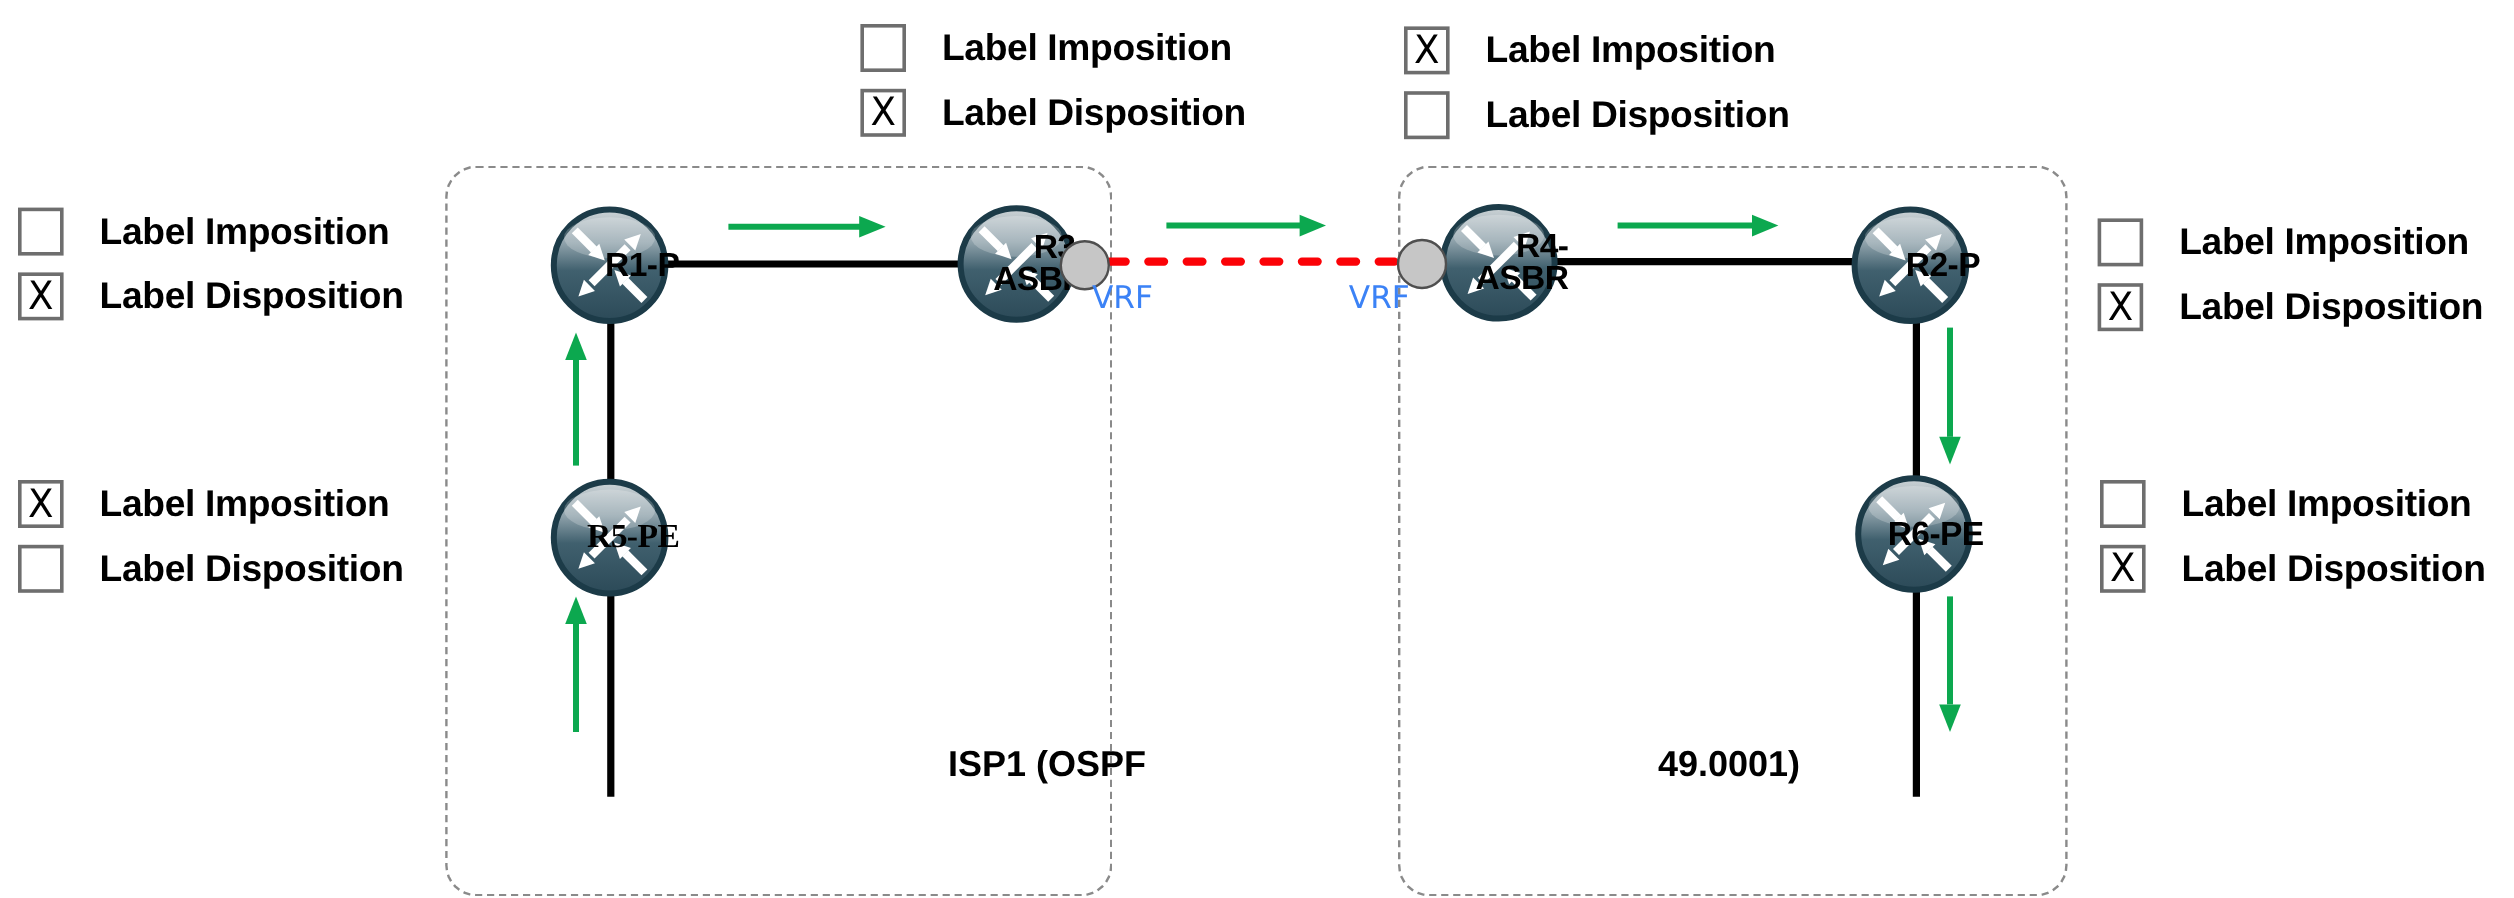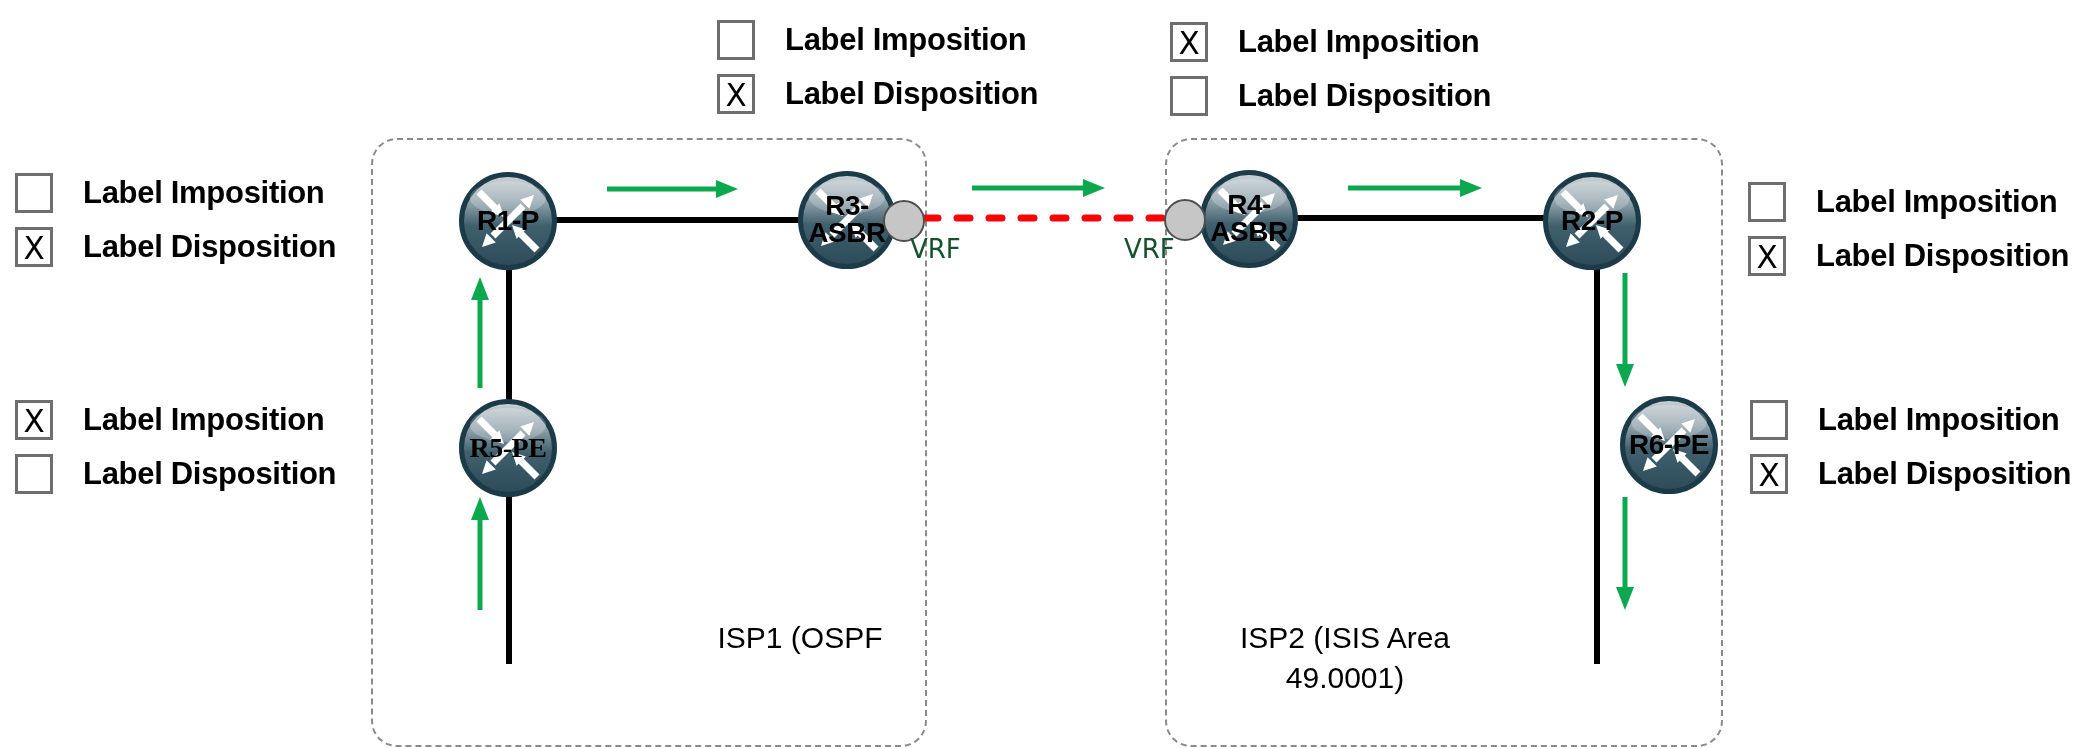--- a/index.html
+++ b/index.html
@@ -4,46 +4,46 @@
 <style>
   html,body{margin:0;padding:0;background:#fff;}
   #canvas{position:relative;width:2095px;height:748px;background:#ffffff;overflow:hidden;
           font-family:"Liberation Sans",sans-serif;}
 
   
   .zone{position:absolute;border:2px dashed #8a8a8a;border-radius:26px;background:transparent;}
   #zone-isp1{left:371px;top:138px;width:552px;height:605px;}
   #zone-isp2{left:1165px;top:138px;width:554px;height:605px;}
 
-  .isp-label{position:absolute;font-weight:400;font-size:30px;color:#000;text-align:center;
+  .isp-label{position:absolute;font-weight:700;font-size:30px;color:#000;text-align:right;
              line-height:1.32;width:310px;}
   #isp1-label{left:645px;top:618px;}
   #isp2-label{left:1190px;top:618px;}
 
   
   #wires{position:absolute;left:0;top:0;z-index:1;}
 
   
   .router{position:absolute;width:100px;height:100px;z-index:2;}
   .router svg{position:absolute;left:0;top:0;width:100%;height:100%;}
   .router-label{position:absolute;left:-8px;right:-8px;top:0;bottom:0;display:flex;
-                flex-direction:column;align-items:center;justify-content:center;
+                flex-direction:column;align-items:flex-end;justify-content:center;
                 font-weight:700;font-size:28px;line-height:0.95;color:#000;text-align:center;
                 letter-spacing:-0.5px;}
   #r1{left:458px;top:171px;} #r3{left:797px;top:170px;}
   #r4{left:1199px;top:169px;} #r2{left:1542px;top:171px;}
-  #r5{left:458px;top:398px;font-family:Liberation Serif, serif;} #r6{left:1619px;top:395px;}
+  #r5{left:458px;top:398px;font-family:Liberation Serif, serif;} #r6{left:1545px;top:395px;}
   #r7{left:459px;top:614px;} #r8{left:1545px;top:614px;}
 
   
   .vrf-circle{position:absolute;width:42px;height:42px;border-radius:50%;
               background:#c6c6c6;border:2px solid #4f4f4f;box-sizing:border-box;z-index:3;}
   #vrf-left{left:883px;top:200px;} #vrf-right{left:1164px;top:199px;}
   .vrf-label{position:absolute;font-family:"DejaVu Sans",sans-serif;font-weight:400;
-             font-size:26px;color:#14532d;z-index:4;}
+             font-size:26px;color:#3b82f6;z-index:4;}
   #vrf-left-label{left:910px;top:234px;} #vrf-right-label{left:1124px;top:234px;}
 
   
   .legend{position:absolute;display:flex;flex-direction:column;gap:14px;z-index:5;}
   .legend-row{display:flex;align-items:center;gap:30px;}
   .checkbox{width:32px;height:34px;border:3px solid #6e6e6e;background:#fff;
             display:flex;align-items:center;justify-content:center;}
   .checkbox span{font-family:"DejaVu Sans",sans-serif;font-weight:400;font-size:31px;
                  color:#000;line-height:1;transform:scaleY(1.05);}
   .legend-label{font-weight:700;font-size:31px;color:#000;white-space:nowrap;
@@ -172,21 +172,20 @@
 
   <div class="vrf-circle" id="vrf-left"></div>
   <div class="vrf-circle" id="vrf-right"></div>
   <div class="vrf-label" id="vrf-left-label">VRF</div>
   <div class="vrf-label" id="vrf-right-label">VRF</div>
 
   <div class="isp-label" id="isp1-label">
     <div>ISP1 (OSPF</div>
   </div>
   <div class="isp-label" id="isp2-label">
-    <div>ISP2 (ISIS Area</div>
     <div>49.0001)</div>
   </div>
 
   <div class="legend" id="legend-left-top">
     <div class="legend-row">
       <div class="checkbox">
         <span></span>
         </div>
       <div class="legend-label">Label Imposition</div>
     </div>

